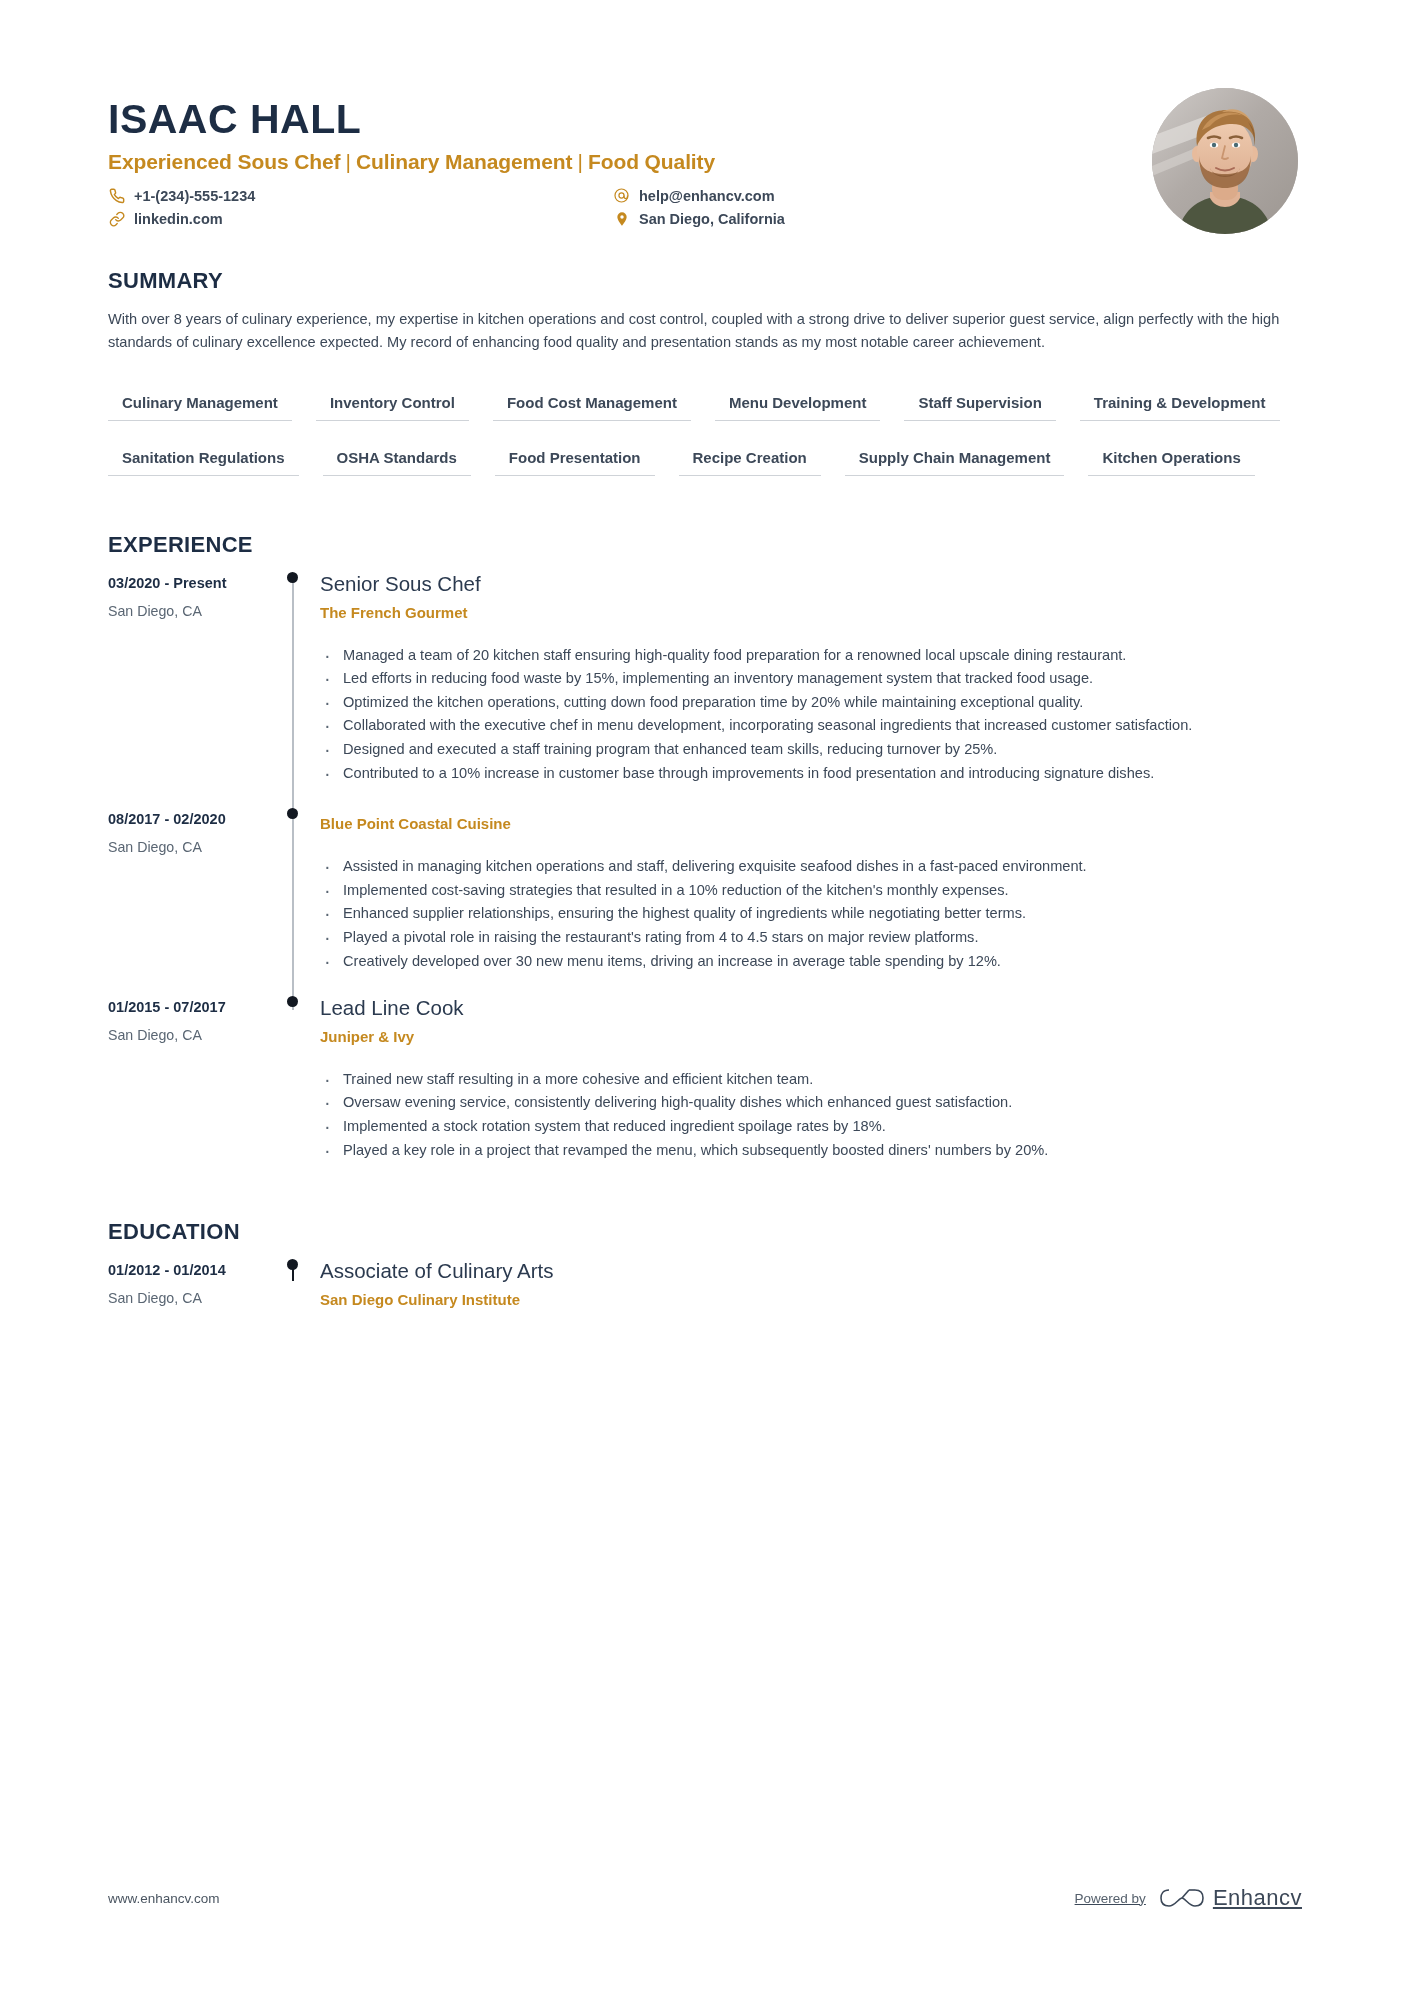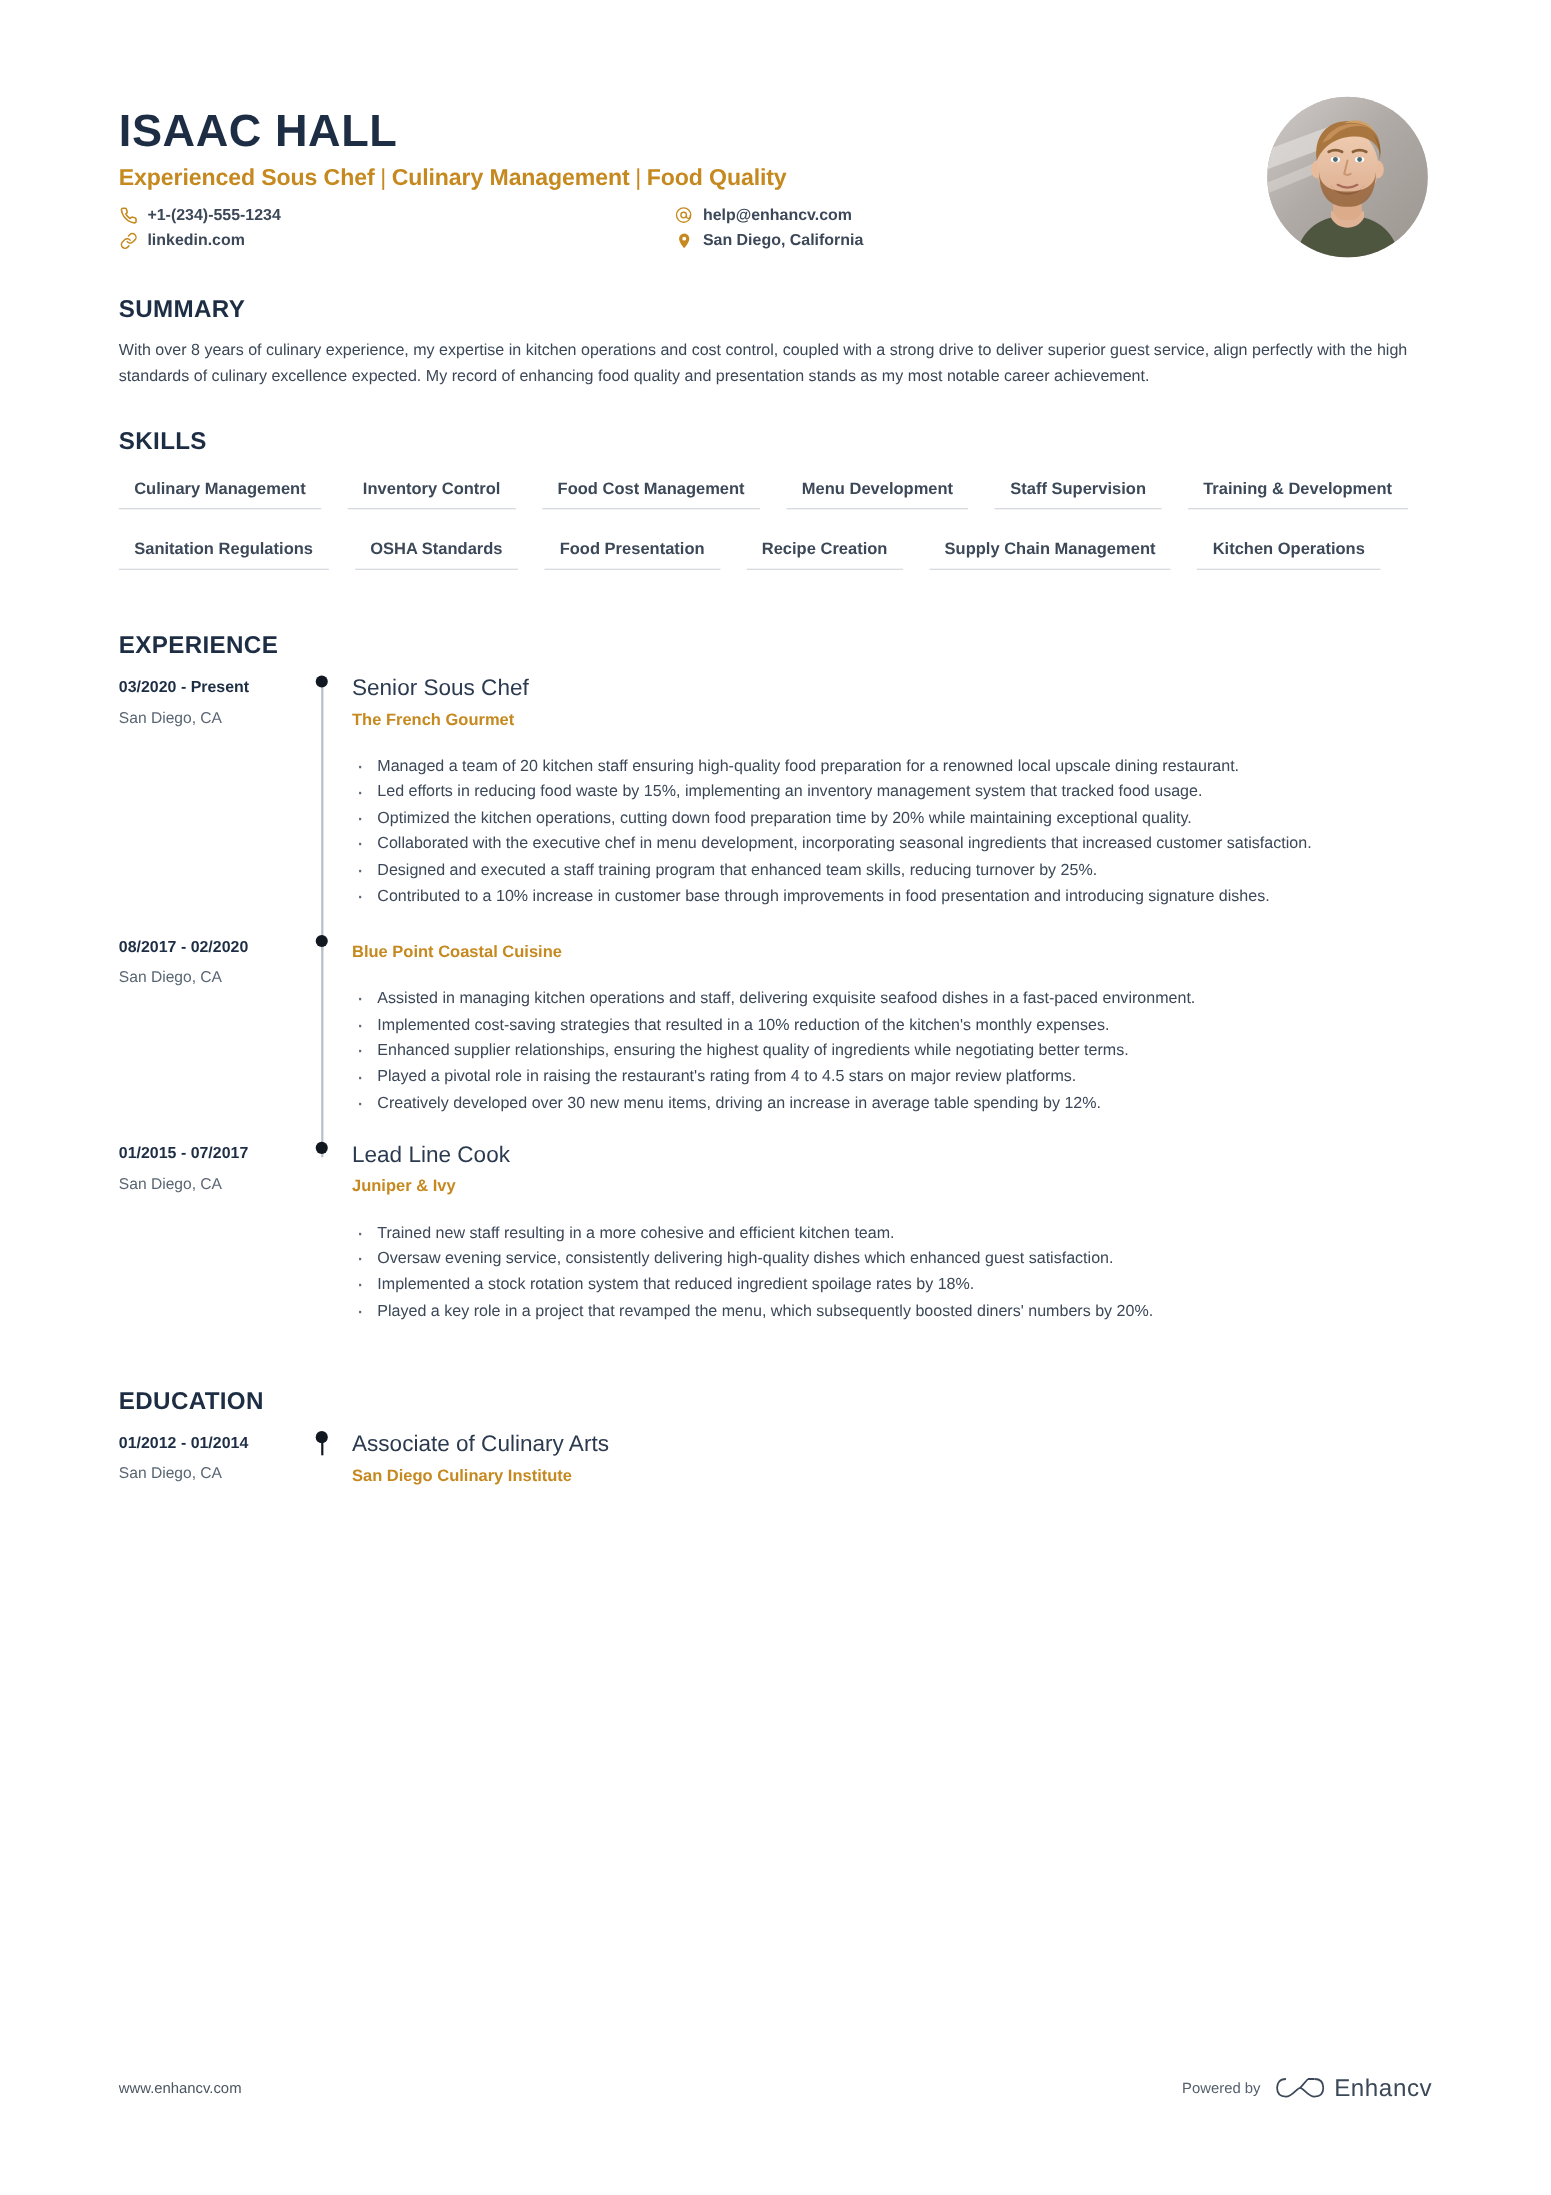--- a/index.html
+++ b/index.html
@@ -219,20 +219,21 @@
     align-items: center;
   }
   .footer-url {
     font-size: 13.5px;
     color: #4a5561;
   }
   .footer-right {
     display: flex;
     align-items: center;
     gap: 14px;
+    text-decoration: underline;
   }
   .powered-by {
     font-size: 13.5px;
     color: #55606c;
   }
   .brand {
     display: flex;
     align-items: center;
     gap: 9px;
   }
@@ -351,21 +352,20 @@
       </svg>
     </div>
   </div>
 
   <div class="section">
     <div class="section-title">SUMMARY</div>
     <p class="summary-text">With over 8 years of culinary experience, my expertise in kitchen operations and cost control, coupled with a strong drive to deliver superior guest service, align perfectly with the high standards of culinary excellence expected. My record of enhancing food quality and presentation stands as my most notable career achievement.</p>
   </div>
 
   <div class="section">
-    <div class="section-title">SKILLS</div>
     <div class="skills-wrap" id="skills-list">
         <div class="skill-chip">Culinary Management</div>
         <div class="skill-chip">Inventory Control</div>
         <div class="skill-chip">Food Cost Management</div>
         <div class="skill-chip">Menu Development</div>
         <div class="skill-chip">Staff Supervision</div>
         <div class="skill-chip">Training &amp; Development</div>
         <div class="skill-chip">Sanitation Regulations</div>
         <div class="skill-chip">OSHA Standards</div>
         <div class="skill-chip">Food Presentation</div>

